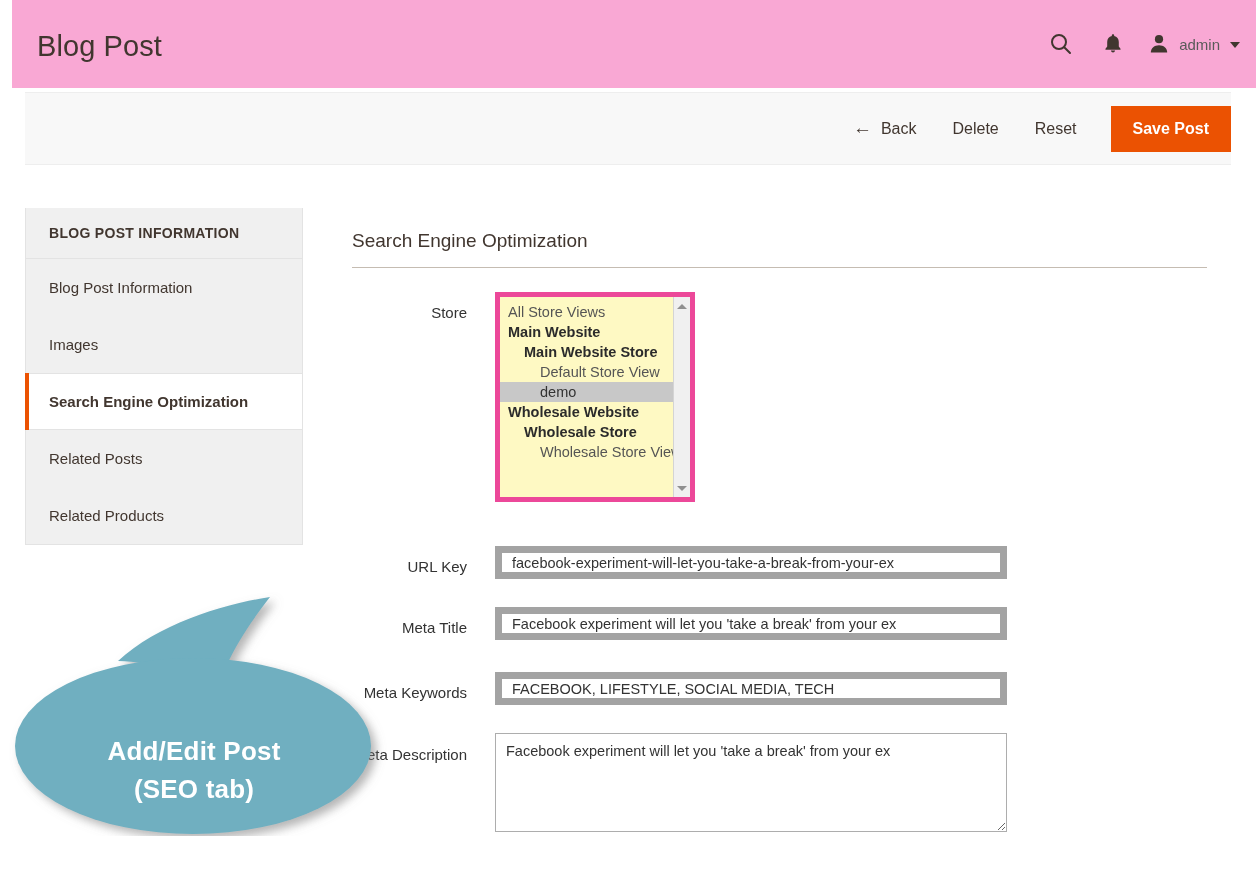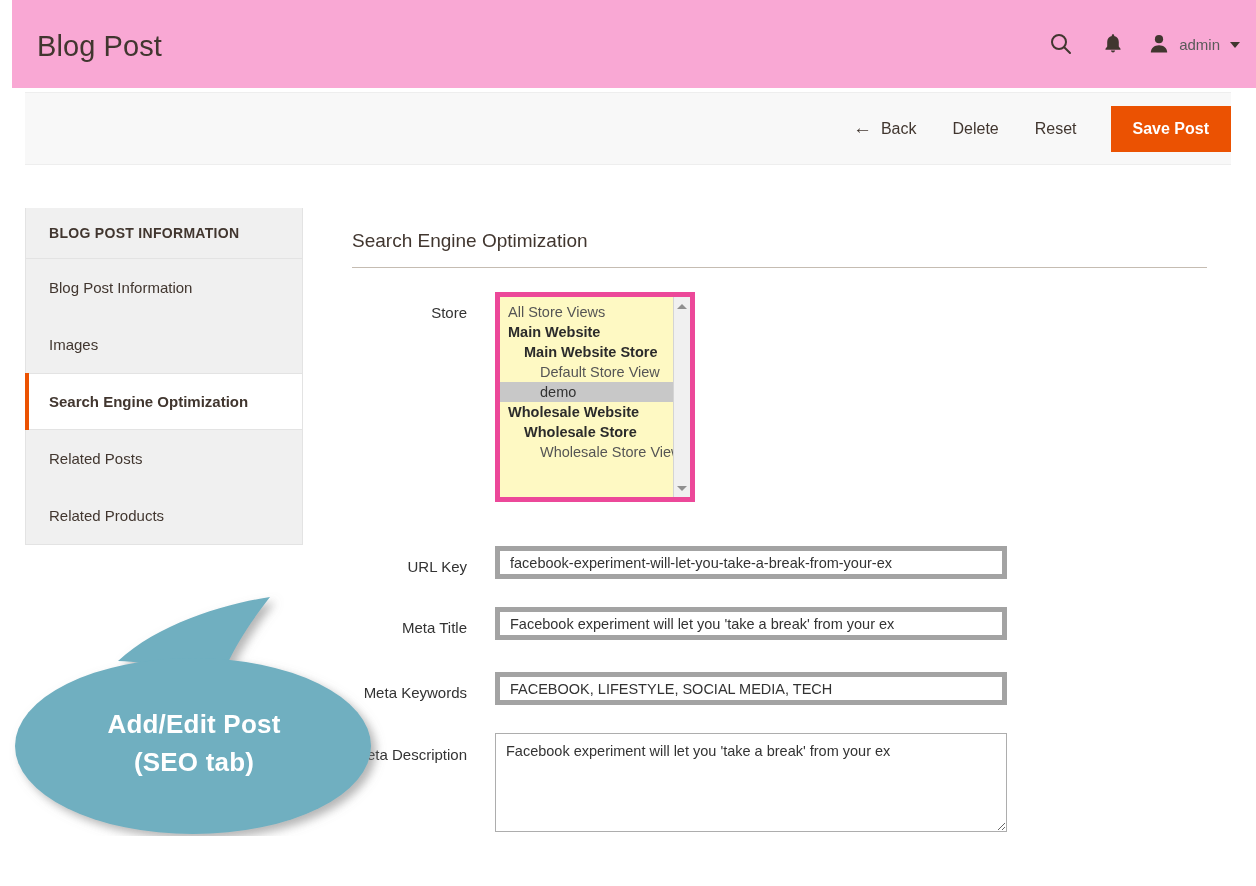--- a/index.html
+++ b/index.html
@@ -251,21 +251,21 @@
     width: 0; height: 0;
     border-left: 5px solid transparent;
     border-right: 5px solid transparent;
     border-top: 5px solid #909090;
   }
 
   
   .txt-input {
     width: 512px;
     height: 33px;
-    border: 5px solid #a3a3a3;
+    border: 7px solid #a3a3a3;
     background: #ffffff;
     font-size: 14.5px;
     color: #333333;
     padding: 0 10px;
     font-family: "Liberation Sans", sans-serif;
     outline: none;
   }
   .txt-area {
     width: 512px;
     height: 99px;
@@ -284,21 +284,21 @@
   .callout {
     position: absolute;
     left: 8px; top: 586px;
     width: 400px;
     height: 250px;
     pointer-events: none;
   }
   .callout svg { display: block; }
   .callout-text {
     position: absolute;
-    left: 14px; top: 705px;
+    left: 14px; top: 732px;
     width: 360px;
     text-align: center;
     font-size: 26px;
     font-weight: 700;
     color: #ffffff;
     line-height: 38px;
     letter-spacing: 0.2px;
     pointer-events: none;
   }
 </style>

